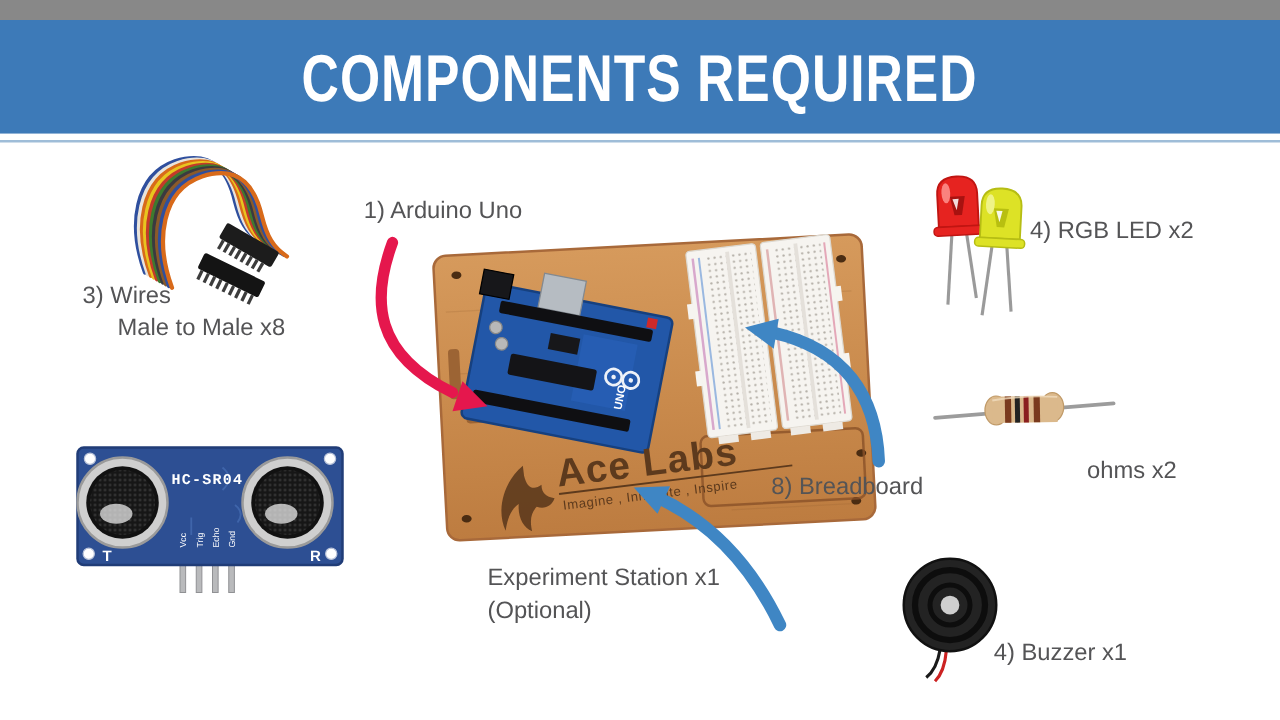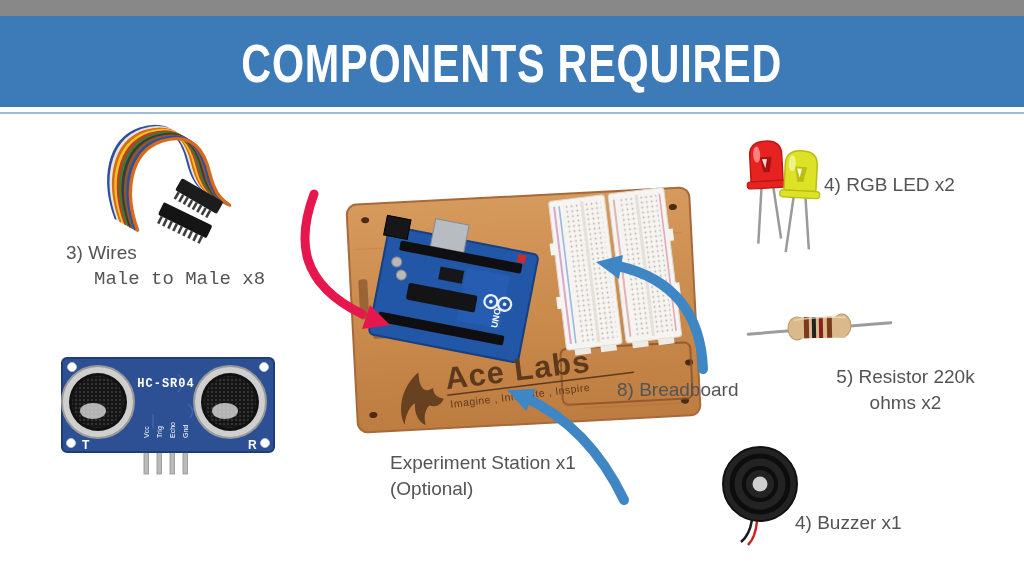--- a/index.html
+++ b/index.html
@@ -13,21 +13,21 @@
   .header .title{
     display:inline-block;margin-top:17px;color:#ffffff;font-weight:bold;font-size:53px;
     letter-spacing:1px;transform:scaleX(.78);transform-origin:50% 50%;white-space:nowrap;
   }
   .header-gap{position:absolute;left:0;top:91px;width:100%;height:5px;background:#ffffff;}
   .header-rule{position:absolute;left:0;top:96px;width:100%;height:2px;background:#9fbdd8;}
   .bottom-rule{position:absolute;left:0;top:570px;width:100%;height:2px;background:#dedede;}
 
   
   .lbl{position:absolute;color:#545456;font-size:19px;line-height:26px;white-space:nowrap;z-index:6;}
-  .lbl .indent{padding-left:28px;font-family:Liberation Mono, monospace;}
+  .lbl .indent{padding-left:28px;}
   .lbl.center{text-align:center;white-space:normal;}
 
   .fig{position:absolute;z-index:2;}
   .arrows{position:absolute;left:0;top:0;width:1024px;height:576px;z-index:5;pointer-events:none;}
 </style>
 </head>
 <body>
 
 <div id="slide">
 
@@ -267,32 +267,34 @@
     <g>
       <path d="M703,353 C701,301 676,263 618,250" stroke="#3f86c4" stroke-width="10" fill="none" stroke-linecap="round"></path>
       <polygon points="596,246 623,239 619,263" fill="#3f86c4"></polygon>
     </g>
     <g>
       <path d="M624,484 C600,434 566,400 524,381" stroke="#3f86c4" stroke-width="10" fill="none" stroke-linecap="round"></path>
       <polygon points="507,374 536,373 526,395" fill="#3f86c4"></polygon>
     </g>
   </svg>
 
-
-  <div class="lbl" style="left:66px;top:224px">
+  <div class="lbl" style="left:291px;top:140px">
+    <span>1) Arduino Uno</span>
+  </div>
+
+  <div class="lbl" style="left:66px;top:208px">
     <div>3) Wires</div>
     <div class="indent">Male to Male x8</div>
   </div>
 
   <div class="lbl" style="left:824px;top:156px">
     <span>4) RGB LED x2</span>
   </div>
 
   <div class="lbl center" style="left:818px;top:348px;width:175px">
-    <div>5) Resistor 220k</div>
     <div>ohms x2</div>
   </div>
 
   <div class="lbl" style="left:795px;top:494px">
     <span>4) Buzzer x1</span>
   </div>
 
 
   <div class="lbl" style="left:390px;top:434px">
     <div>Experiment Station x1</div>

